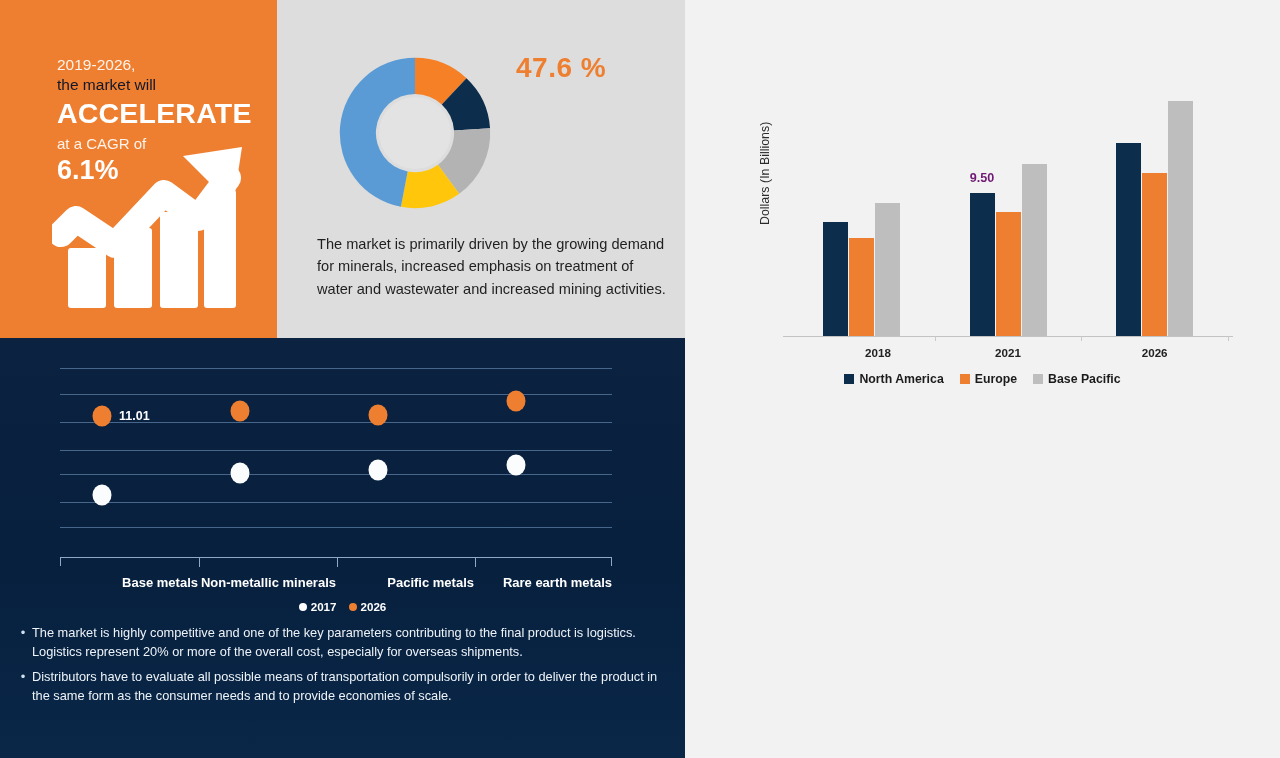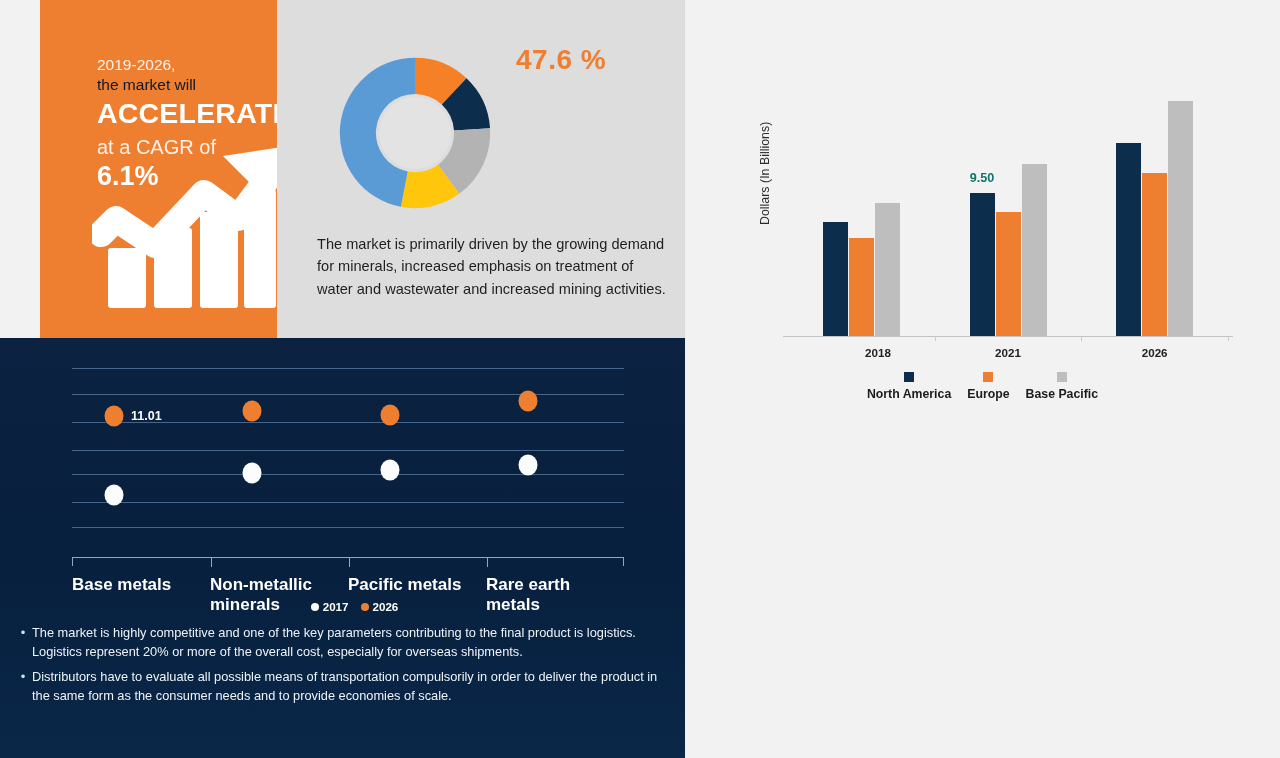--- a/index.html
+++ b/index.html
@@ -7,61 +7,61 @@
     width: 1280px; height: 758px;
     font-family: "Liberation Sans", sans-serif;
     background: #f2f2f2;
     overflow: hidden;
   }
   #root { position: relative; width: 1280px; height: 758px; background: #f2f2f2; }
 
   
   #cagr-panel {
     position: absolute; left: 0; top: 0; width: 303px; height: 338px;
-    background: #ef7f30; color: #ffffff; overflow: hidden; margin-left: 40px;
+    background: #ef7f30; color: #ffffff; overflow: hidden;
   }
   #cagr-text { position: absolute; left: 57px; top: 55px; line-height: 1.26; }
   .cagr-l1 { font-size: 15.5px; font-weight: 400; color: #fdf3ec; }
   .cagr-l2 { font-size: 15.5px; font-weight: 400; color: #0f172a; }
   .cagr-big { font-size: 28.5px; font-weight: 700; letter-spacing: .2px; margin-top: 2px; }
-  .cagr-l3 { font-size: 20px; font-weight: 400; color: #fdf3ec; margin-top: 3px; }
+  .cagr-l3 { font-size: 15px; font-weight: 400; color: #fdf3ec; margin-top: 3px; }
   .cagr-val { font-size: 27px; font-weight: 700; margin-top: -1px; }
   #cagr-art { position: absolute; left: 52px; top: 140px; }
 
   
   #donut-panel {
     position: absolute; left: 277px; top: 0; width: 408px; height: 338px;
     background: #dddddd;
   }
   #donut-chart { position: absolute; left: 58px; top: 53px; }
-  #share-block { position: absolute; left: 239px; top: 44px; width: 160px; }
+  #share-block { position: absolute; left: 239px; top: 52px; width: 160px; }
   #share-pct { font-size: 28px; font-weight: 700; color: #ef7f30; letter-spacing: .5px; }
   #share-desc { font-size: 14.5px; font-weight: 700; color: #1b1b1b; line-height: 1.33; margin-top: 4px; }
   #driver-text {
     position: absolute; left: 40px; top: 233px; width: 352px;
     font-size: 14.6px; color: #1f1f1f; line-height: 1.53;
   }
 
   
   #dark-panel {
     position: absolute; left: 0; top: 338px; width: 685px; height: 420px;
     background: linear-gradient(180deg,#0b2240 0%,#07203e 55%,#0a2748 100%);
     color: #ffffff; overflow: hidden;
   }
-  #dot-plot { position: absolute; left: 12px; top: 0; width: 571px; height: 240px; }
+  #dot-plot { position: absolute; left: 0; top: 0; width: 571px; height: 240px; }
   .dp-gridline { position: absolute; left: 60px; width: 552px; height: 1px; background: #5c7ea6; opacity: .75; }
   .dp-dot { position: absolute; width: 19px; height: 21px; border-radius: 50%; transform: translate(-50%,-50%); }
   .dp-dot.y2026 { background: #ef7f30; }
   .dp-dot.y2017 { background: #fbfcfd; }
   #dp-value { position: absolute; font-size: 12.5px; font-weight: 700; color: #ffffff; }
   #dp-axis { position: absolute; left: 60px; top: 219px; width: 552px; height: 9px;
              border-left: 1px solid #8fa9c4; border-right: 1px solid #8fa9c4; border-top: 1px solid #8fa9c4; }
   .dp-tick { position: absolute; top: 0; width: 1px; height: 9px; background: #8fa9c4; }
   #dp-cats { position: absolute; left: 60px; top: 237px; width: 552px; display: flex; }
-  .dp-cat { flex: 1; text-align: left; font-size: 17px; font-weight: 700; color: #ffffff; }
+  .dp-cat { flex: 1; text-align: right; font-size: 13px; font-weight: 700; color: #ffffff; }
   #dp-legend { position: absolute; left: 0; top: 262px; width: 685px;
                display: flex; justify-content: center; align-items: center; gap: 12px; }
   .dp-leg-item { display: flex; align-items: center; gap: 4px; font-size: 11.6px; font-weight: 700; color: #fff; }
   .dp-leg-dot { width: 8px; height: 8px; border-radius: 50%; display: inline-block; }
 
   #dark-bullets { position: absolute; left: 14px; top: 286px; width: 660px; }
   .dk-bullet { display: flex; font-size: 12.8px; color: #eef3f8; line-height: 1.46; margin-bottom: 7px; }
   .dk-bullet .dot { width: 18px; flex: 0 0 18px; text-align: center; color: #cfe0f0; font-size: 13px; }
   .dk-bullet .txt { flex: 1; }
 
@@ -74,24 +74,24 @@
   #bar-ylabel {
     position: absolute; left: 73px; top: 145px;
     font-size: 12.4px; color: #2b2b2b; white-space: nowrap;
     transform: rotate(-90deg); transform-origin: left top;
   }
   #bar-plot { position: absolute; left: 103px; top: 0; width: 440px; height: 256px; }
   .bar { position: absolute; bottom: 0; }
   #bar-axisline { position: absolute; left: 98px; top: 256px; width: 450px; height: 1px; background: #c3c3c3; }
   .bar-tick { position: absolute; top: 256px; width: 1px; height: 5px; background: #c9c9c9; }
   .bar-cat { position: absolute; top: 266px; font-size: 11.6px; font-weight: 700; color: #222; transform: translateX(-50%); }
-  #bar-datalabel { position: absolute; font-size: 12.6px; font-weight: 700; color: #0f766e; transform: translateX(-50%); }
+  #bar-datalabel { position: absolute; font-size: 12.6px; font-weight: 700; color: #701a75; transform: translateX(-50%); }
   #bar-legend { position: absolute; left: 0; top: 292px; width: 595px;
                 display: flex; justify-content: center; align-items: center; gap: 16px; }
-  .bar-leg-item { display: flex; align-items: center; gap: 5px; font-size: 12.3px; font-weight: 700; color: #1c1c1c; flex-direction: column; }
+  .bar-leg-item { display: flex; align-items: center; gap: 5px; font-size: 12.3px; font-weight: 700; color: #1c1c1c; }
   .bar-leg-sw { width: 10px; height: 10px; display: inline-block; }
 </style>
 </head>
 <body>
 
 <div id="root">
 
   <div id="cagr-panel">
     <div id="cagr-text">
       <div class="cagr-l1">2019-2026,</div>

